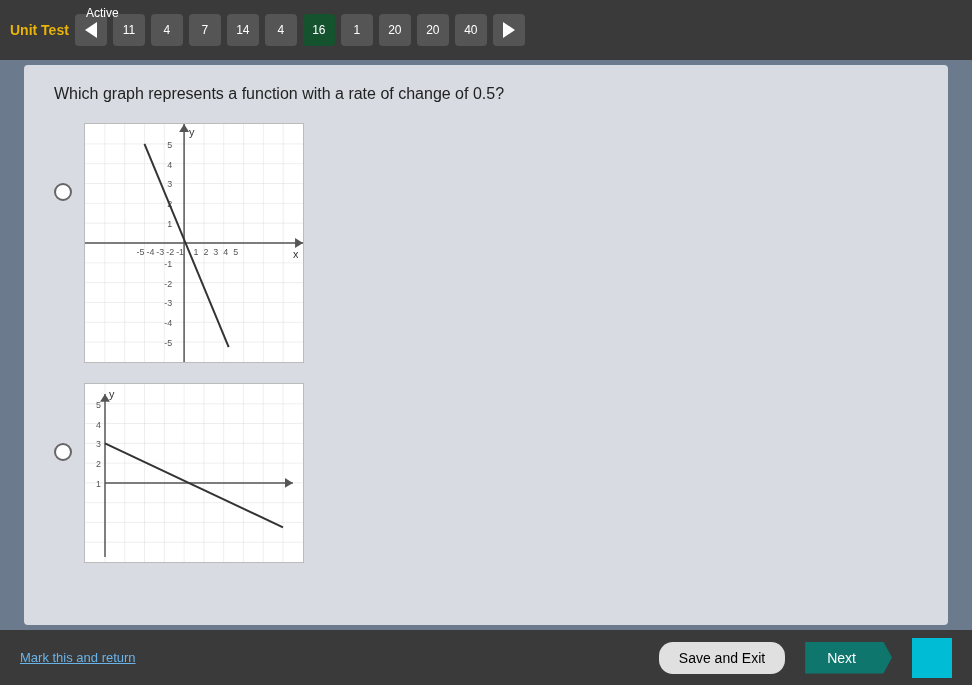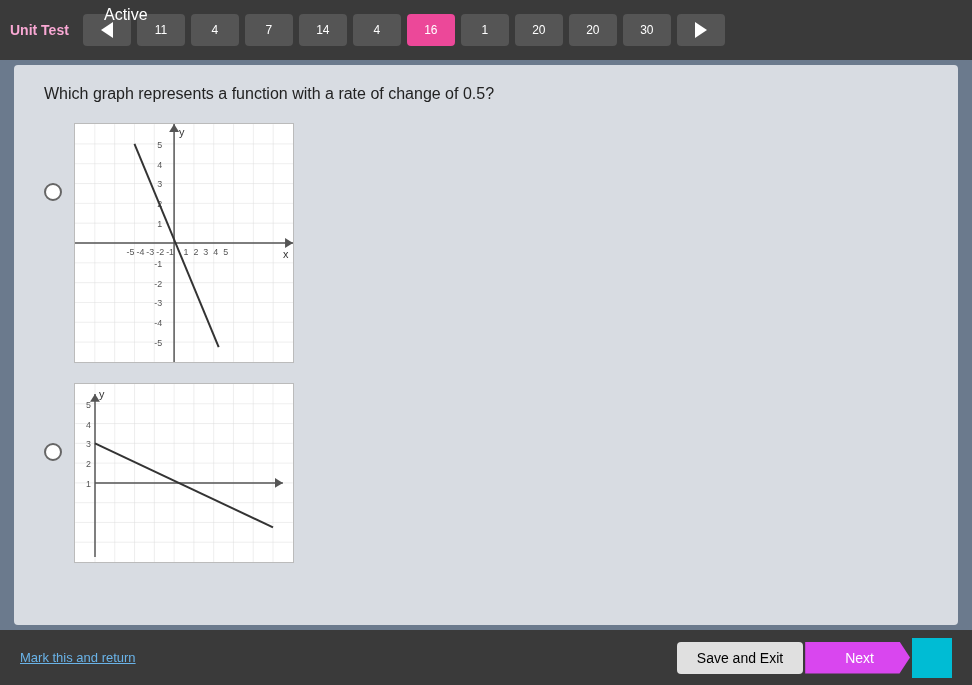--- a/index.html
+++ b/index.html
@@ -16,50 +16,50 @@
     .top-bar {
       background: #3a3a3a;
       height: 60px;
       display: flex;
       align-items: center;
       padding: 0 10px;
       gap: 6px;
     }
 
     .unit-test-label {
-      color: #f9a8d4;
+      color: #eab308;
       font-size: 14px;
       font-weight: bold;
-      margin-right: 8px;
+      margin-right: 0;
     }
 
     .active-label {
       color: white;
-      font-size: 16px;
+      font-size: 12px;
       position: absolute;
       top: 6px;
-      left: 104px;
+      left: 86px;
     }
 
     .nav-btn {
       background: #555;
       color: white;
       border: none;
       border-radius: 4px;
-      width: 48px;
+      width: 32px;
       height: 32px;
       font-size: 12px;
       cursor: pointer;
       display: flex;
       align-items: center;
       justify-content: center;
     }
 
     .nav-btn.active {
-      background: #ec4899;
+      background: #14532d;
       color: white;
     }
 
     .nav-btn.arrow {
       background: #555;
     }
 
     .nav-arrow-right {
       width: 0;
       height: 0;
@@ -72,21 +72,21 @@
       width: 0;
       height: 0;
       border-top: 8px solid transparent;
       border-bottom: 8px solid transparent;
       border-right: 12px solid white;
     }
 
     
     .content-area {
       background: #d8dce2;
-      margin: 14px;
+      margin: 24px;
       margin-top: 5px;
       border-radius: 4px;
       padding: 20px 30px;
       height: 560px;
       overflow-y: auto;
       position: relative;
     }
 
     .question-text {
       font-size: 16px;
@@ -131,45 +131,45 @@
     .bottom-bar {
       position: absolute;
       bottom: 0;
       left: 0;
       right: 0;
       height: 55px;
       background: #3a3a3a;
       display: flex;
       align-items: center;
       padding: 0 20px;
-      gap: 2px;
+      gap: 20px;
     }
 
     .mark-return-link {
       color: #6ab3e8;
       text-decoration: underline;
       font-size: 13px;
       cursor: pointer;
       flex: 1;
     }
 
     .save-exit-btn {
       background: #e0e0e0;
       border: none;
       padding: 8px 20px;
       font-size: 14px;
       cursor: pointer;
-      border-radius: 4px;
+      border-radius: 14px;
     }
 
     .next-btn {
-      background: #d946ef;
+      background: #0f766e;
       color: white;
       border: none;
-      padding: 8px 40px;
+      padding: 8px 22px;
       font-size: 14px;
       cursor: pointer;
       clip-path: polygon(0 0, 90% 0, 100% 50%, 90% 100%, 0 100%);
       padding-right: 36px;
     }
 
     .cyan-btn {
       background: #00bcd4;
       width: 40px;
       height: 40px;
@@ -190,21 +190,21 @@
 
   <button class="nav-btn">11</button>
   <button class="nav-btn">4</button>
   <button class="nav-btn">7</button>
   <button class="nav-btn">14</button>
   <button class="nav-btn">4</button>
   <button class="nav-btn active">16</button>
   <button class="nav-btn">1</button>
   <button class="nav-btn">20</button>
   <button class="nav-btn">20</button>
-  <button class="nav-btn">30</button>
+  <button class="nav-btn">40</button>
 
   <button class="nav-btn arrow">
     <div class="nav-arrow-right"></div>
   </button>
 </div>
 
 <div class="content-area">
   <p class="question-text">Which graph represents a function with a rate of change of 0.5?</p>
 
   <div class="answer-option">

